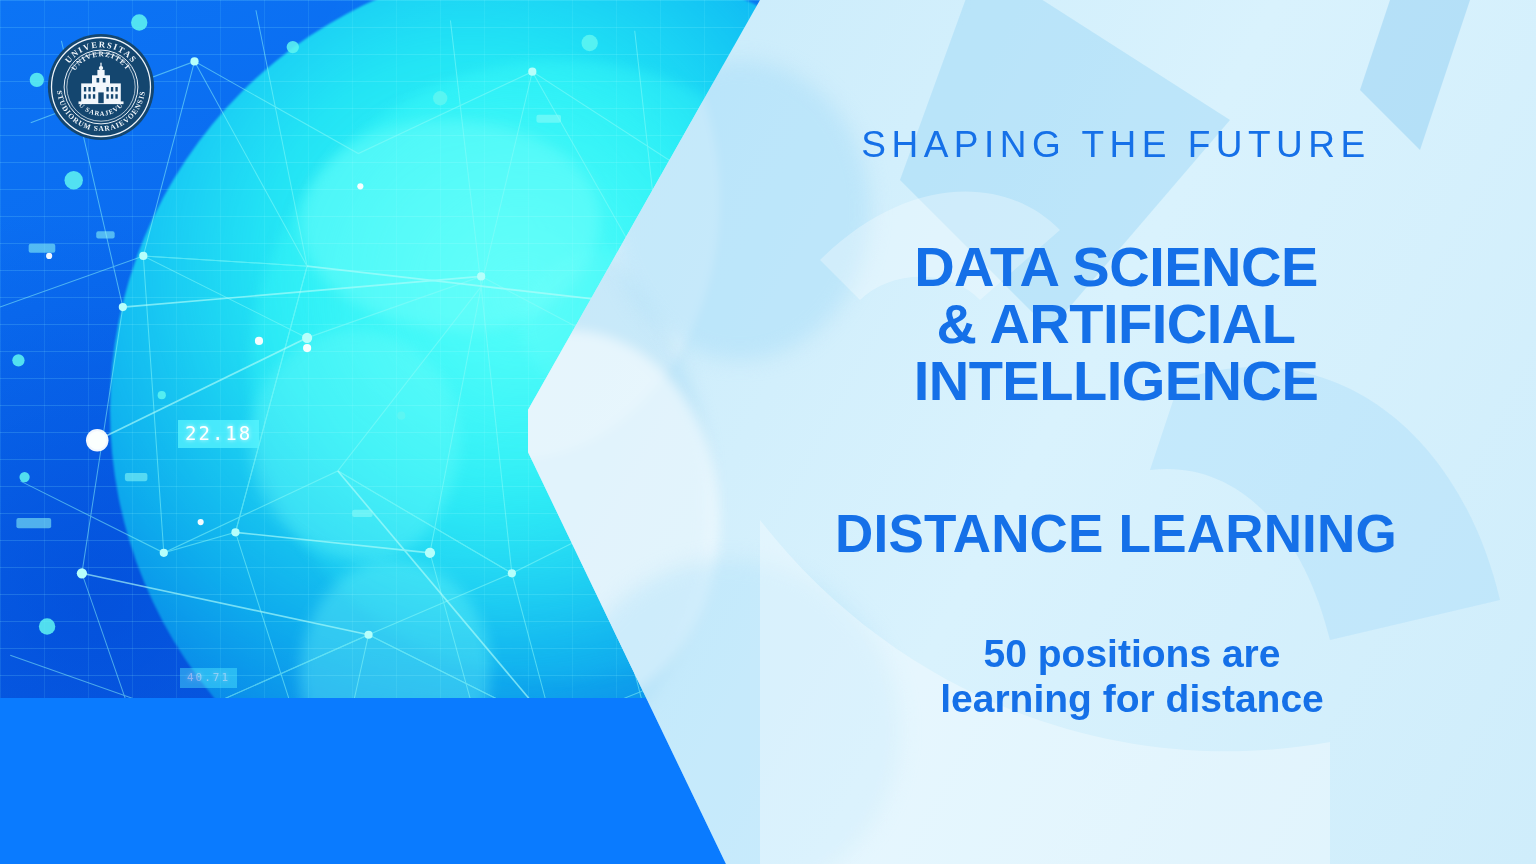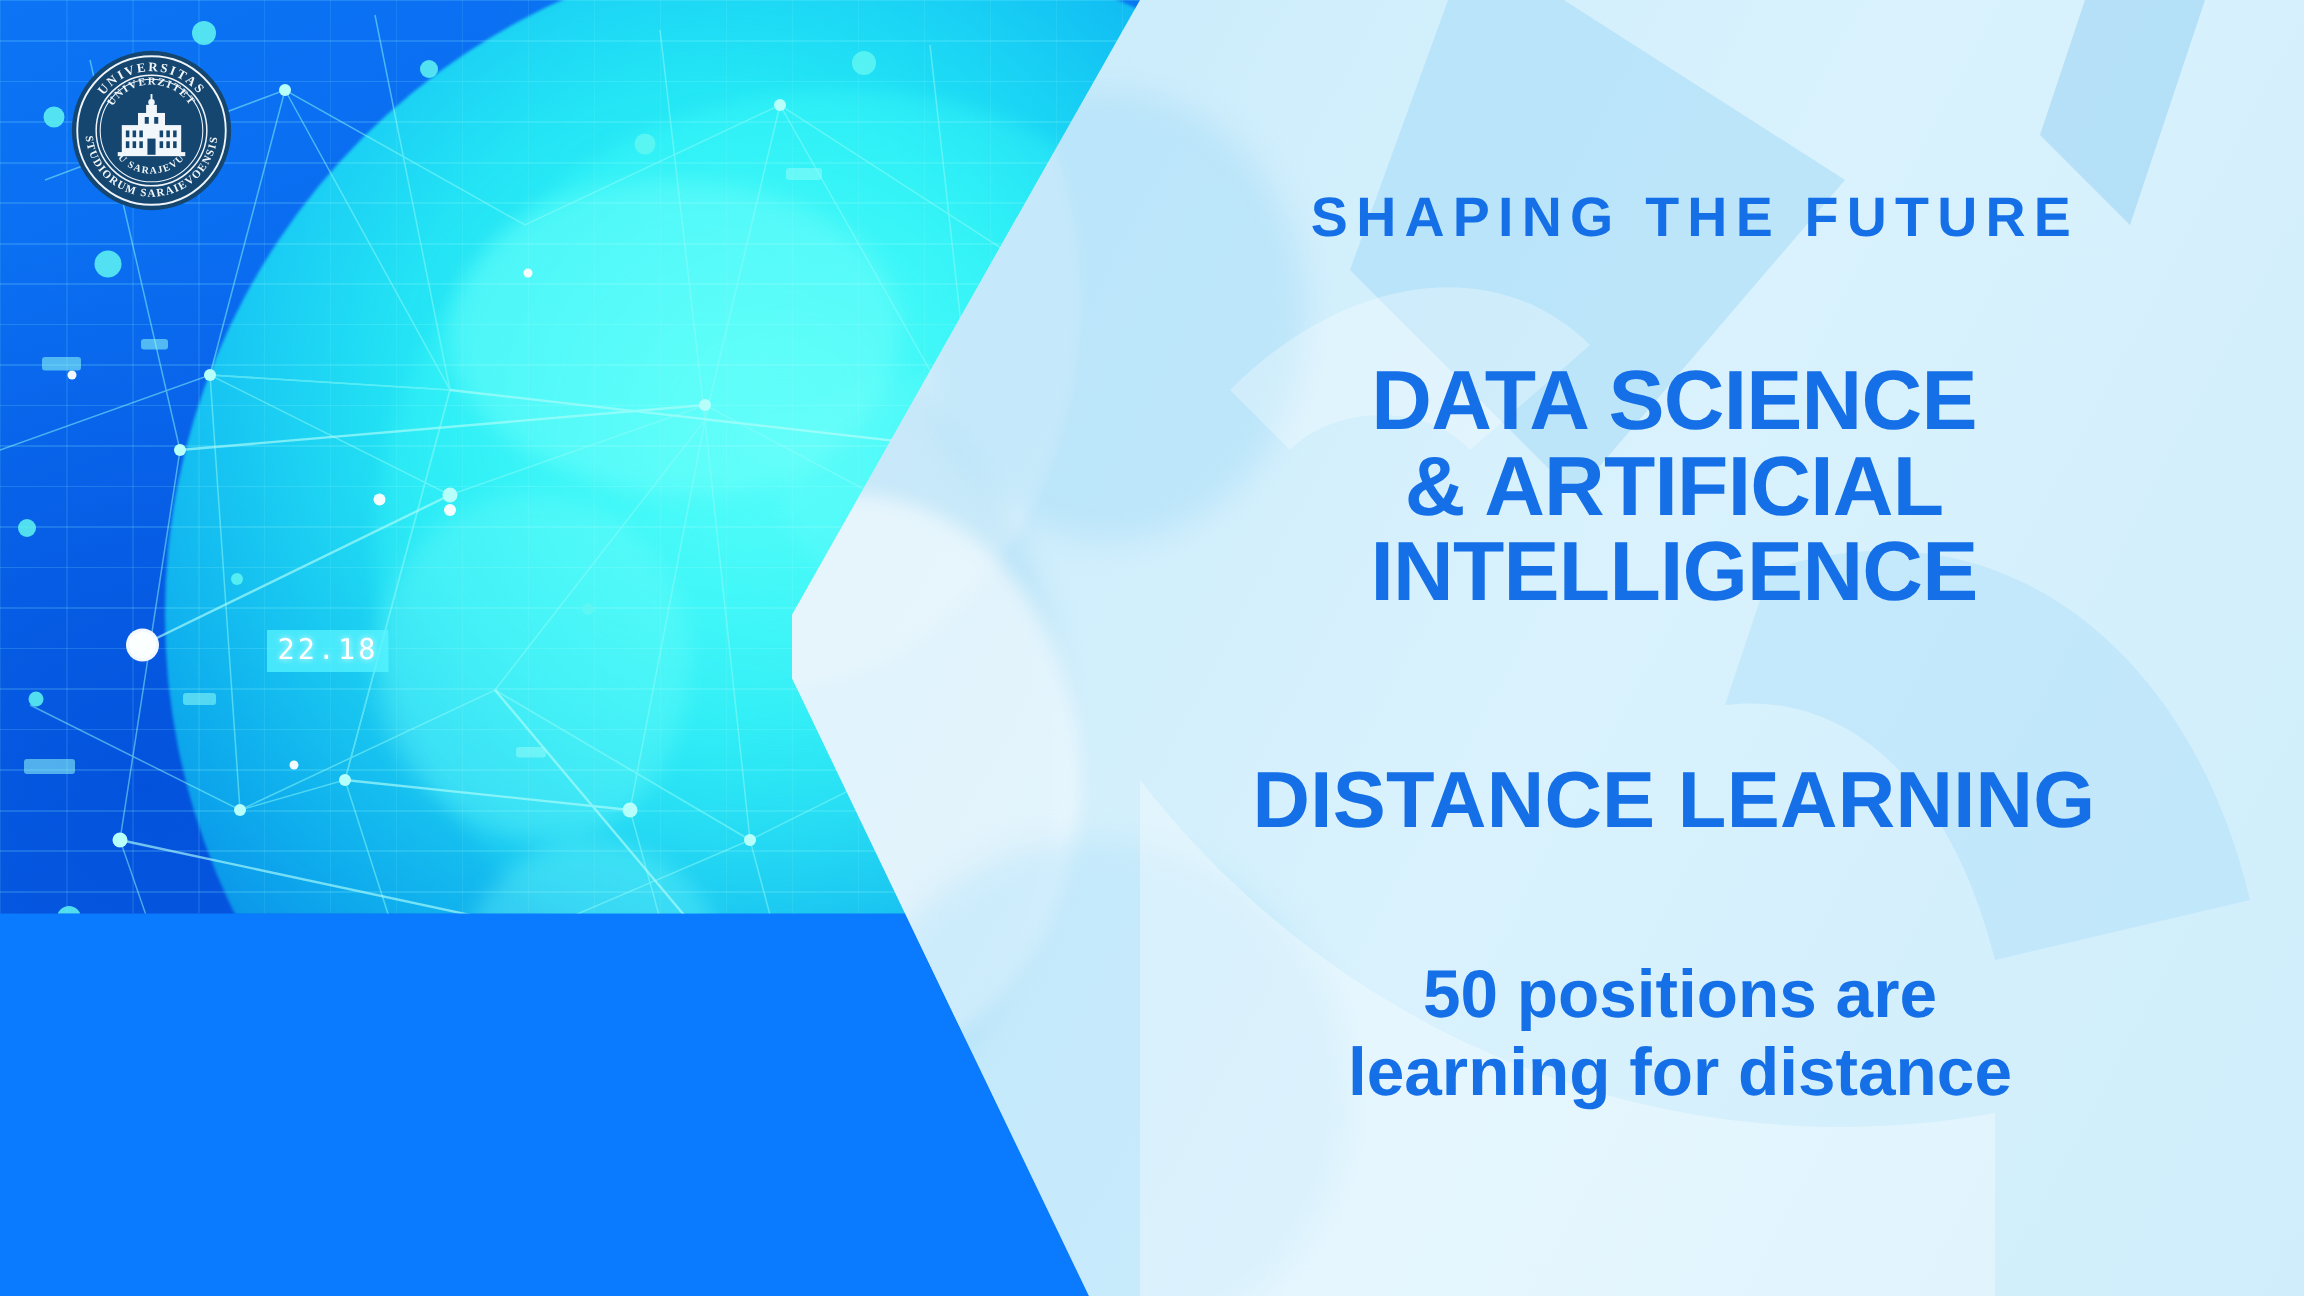--- a/index.html
+++ b/index.html
@@ -18,26 +18,27 @@
     height: 864px;
     overflow: hidden;
     background: #0a7bff;
   }
 
   
   .left-panel {
     position: absolute;
     inset: 0;
     width: 800px;
-    height: 609px;
+    height: 698px;
     overflow: hidden;
     background:
       radial-gradient(circle at 12% 86%, rgba(0,70,210,0.55) 0%, rgba(0,70,210,0) 42%),
       radial-gradient(circle at 78% 30%, rgba(0,240,255,0.30) 0%, rgba(0,240,255,0) 46%),
       linear-gradient(155deg, #0c74f5 0%, #0a6cf0 30%, #0860e8 62%, #0a55dd 100%);
+    padding-left: 19px;
   }
 
   
   .globe {
     position: absolute;
     left: 110px;
     top: -40px;
     width: 900px;
     height: 900px;
     border-radius: 50%;
@@ -152,24 +153,24 @@
     left: 716px;
     top: 0;
     width: 800px;
     height: 864px;
     text-align: center;
     color: #1570e8;
   }
   .eyebrow {
     position: absolute;
     top: 126px;
-    left: 14px;
+    left: 0;
     width: 100%;
     font-size: 37px;
-    font-weight: 700;
+    font-weight: 400;
     letter-spacing: 5.5px;
     line-height: 1;
   }
   .title {
     position: absolute;
     top: 200px;
     left: 0;
     width: 100%;
     font-size: 56px;
     font-weight: 700;
@@ -184,23 +185,23 @@
     width: 100%;
     font-size: 53px;
     font-weight: 700;
     letter-spacing: 0.2px;
     line-height: 1.12;
     text-transform: uppercase;
   }
   .body-copy {
     position: absolute;
     top: 592px;
-    left: 4px;
+    left: 16px;
     width: 100%;
-    font-size: 45px;
+    font-size: 39px;
     font-weight: 700;
     line-height: 1.16;
   }
   .title-line, .subhead-line, .body-line { display: block; }
 </style>
 </head>
 <body>
 
 <div id="poster">
 

